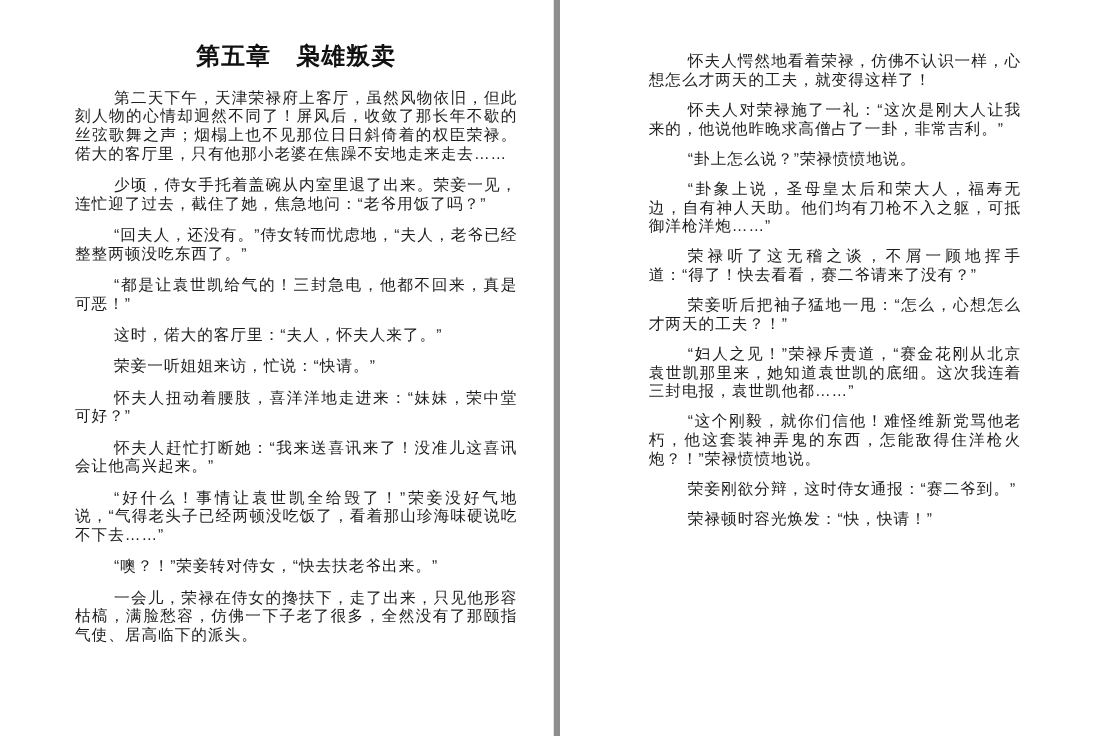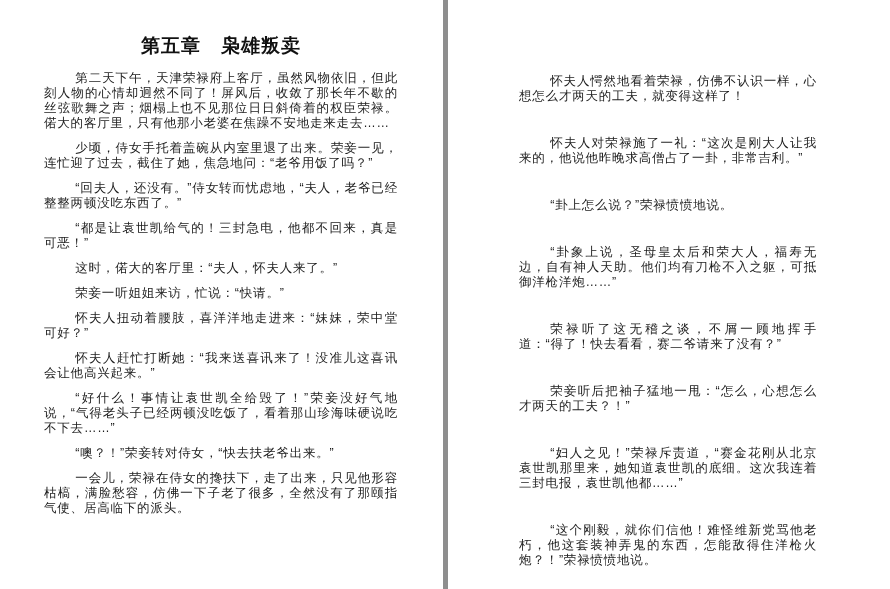--- a/index.html
+++ b/index.html
@@ -17,21 +17,21 @@
   .spread {
     position: absolute;
     inset: 0;
     background: #ffffff;
   }
   .page {
     position: absolute;
     color: #1c1c1c;
   }
   .page-left {
-    left: 44px;
+    left: 60px;
     top: 36px;
     width: 354px;
   }
   .page-right {
     left: 519px;
     top: 42px;
     width: 298px;
   }
   .chapter-title {
     font-size: 19px;
@@ -47,21 +47,20 @@
     line-height: 15px;
     letter-spacing: 0.8px;
     text-align: justify;
     text-indent: 2.5em;
     margin: 0 0 10px 0;
     color: #1c1c1c;
     word-break: break-all;
   }
   .page-right .page-body p.para {
     margin-bottom: 9px;
-    margin-top: 32px;
   }
   .page-divider {
     position: absolute;
     left: 443px;
     top: 0;
     width: 5px;
     height: 589px;
     background: #8e8e8e;
   }
 </style>
@@ -92,17 +91,18 @@
   <div class="page page-right">
     <div class="page-body">
         <p class="para">怀夫人愕然地看着荣禄，仿佛不认识一样，心想怎么才两天的工夫，就变得这样了！</p>
         <p class="para">怀夫人对荣禄施了一礼：“这次是刚大人让我来的，他说他昨晚求高僧占了一卦，非常吉利。”</p>
         <p class="para">“卦上怎么说？”荣禄愤愤地说。</p>
         <p class="para">“卦象上说，圣母皇太后和荣大人，福寿无边，自有神人天助。他们均有刀枪不入之躯，可抵御洋枪洋炮……”</p>
         <p class="para">荣禄听了这无稽之谈，不屑一顾地挥手道：“得了！快去看看，赛二爷请来了没有？”</p>
         <p class="para">荣妾听后把袖子猛地一甩：“怎么，心想怎么才两天的工夫？！”</p>
         <p class="para">“妇人之见！”荣禄斥责道，“赛金花刚从北京袁世凯那里来，她知道袁世凯的底细。这次我连着三封电报，袁世凯他都……”</p>
         <p class="para">“这个刚毅，就你们信他！难怪维新党骂他老朽，他这套装神弄鬼的东西，怎能敌得住洋枪火炮？！”荣禄愤愤地说。</p>
+        <p class="para">荣妾刚欲分辩，这时侍女通报：“赛二爷到。”</p>
         <p class="para">荣禄顿时容光焕发：“快，快请！”</p>
       </div>
   </div>
 
 </div>
 
 </body></html>

